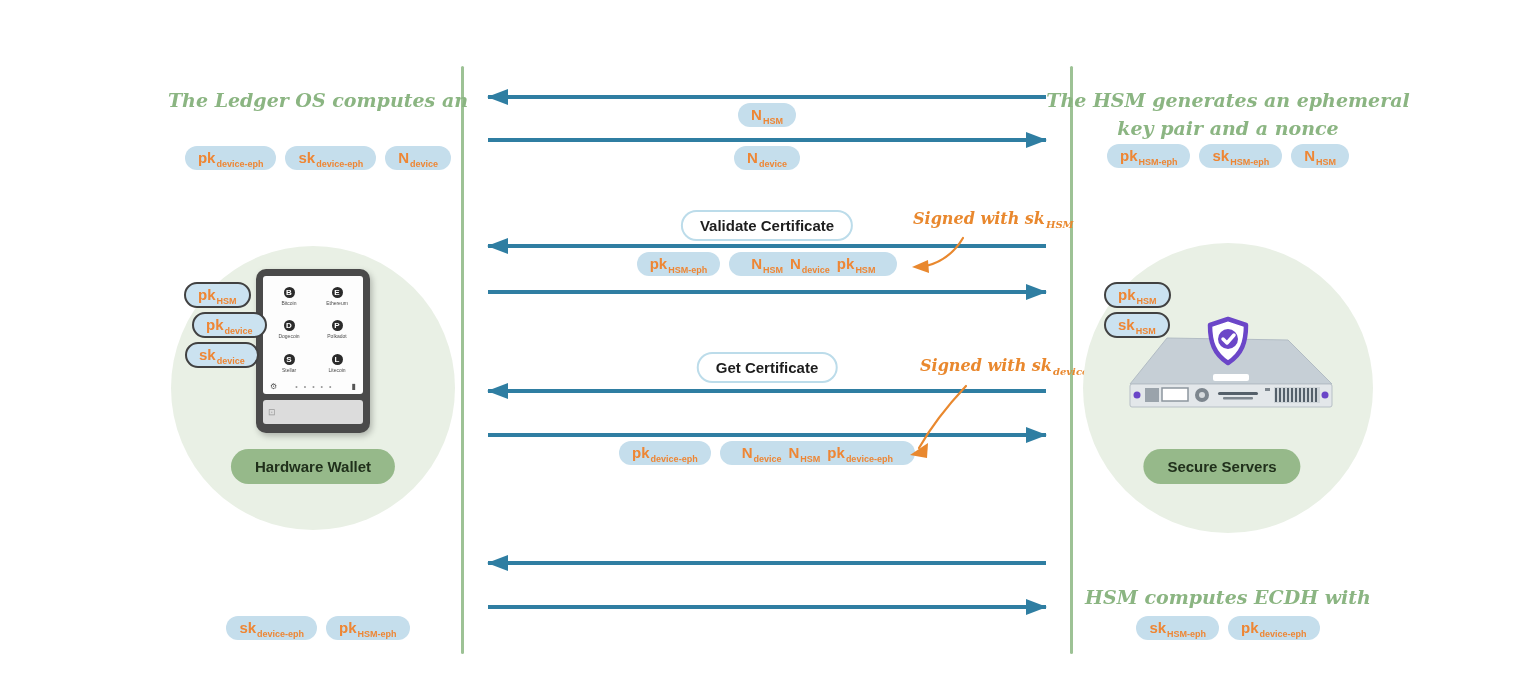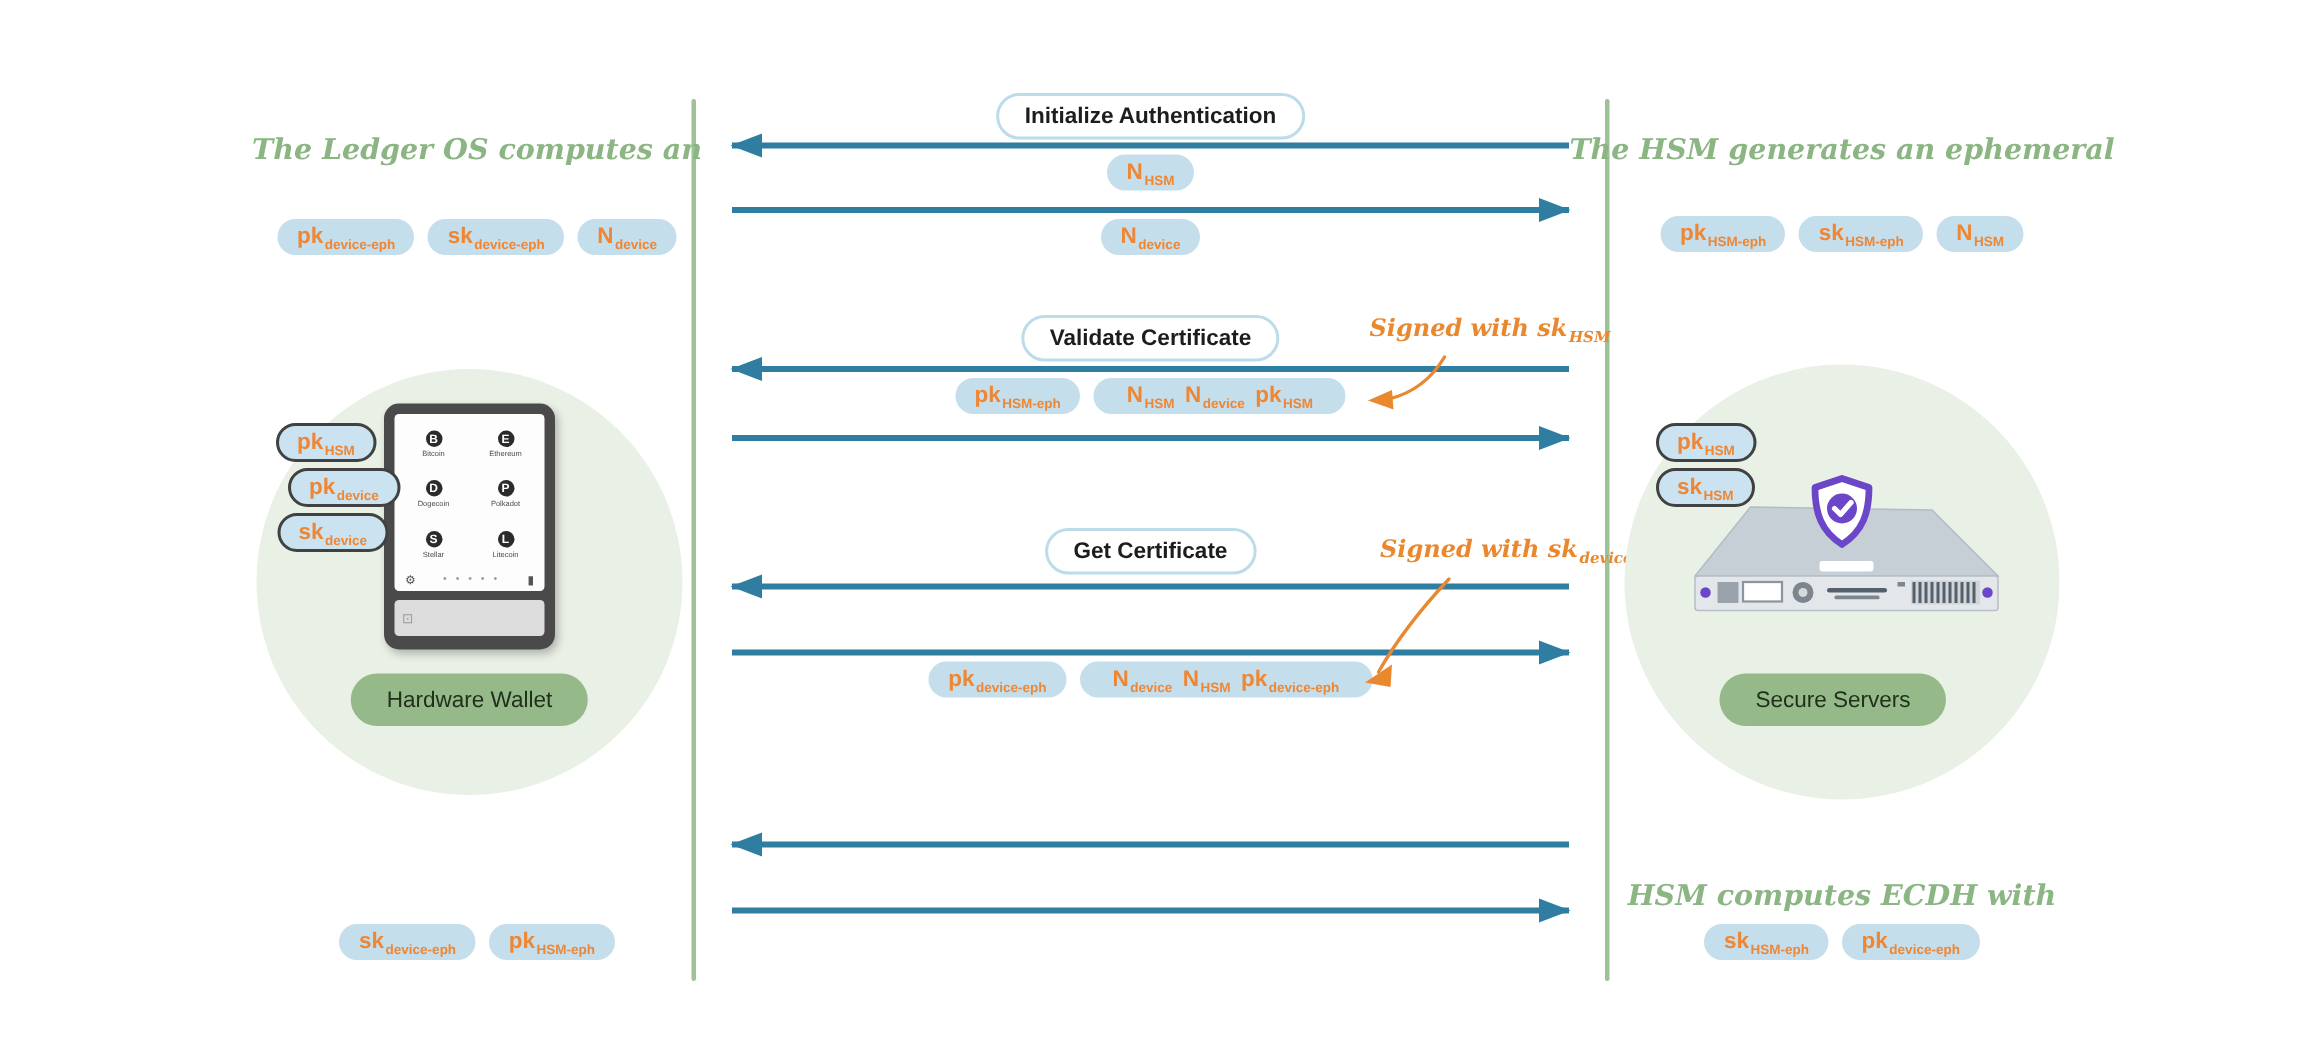--- a/index.html
+++ b/index.html
@@ -16,21 +16,21 @@
   .ann .sub{font-size:10px;position:relative;top:4px;margin-left:1px;}
 
   .badge-row{position:absolute;display:flex;justify-content:center;gap:9px;left:0;right:0;}
   .badge{display:inline-block;background:#c5deec;color:#ee8634;border-radius:14px;
          padding:4px 13px 5px;font-weight:bold;font-size:15px;line-height:1;white-space:nowrap;text-align:center;}
   .badge .sub{font-size:9px;position:relative;top:4px;margin-left:1px;font-weight:bold;}
   .badge.bordered{border:2px solid #414141;background:#cbe2f0;position:absolute;padding:3px 12px 4px;}
   .badge.multi{display:inline-flex;gap:7px;padding-left:22px;padding-right:22px;}
 
   .entity-pill{position:absolute;transform:translateX(-50%);background:#96b98a;color:#20301b;
-               border-radius:22px;padding:9px 24px;font-weight:normal;font-size:15px;white-space:nowrap;}
+               border-radius:22px;padding:9px 24px;font-weight:bold;font-size:15px;white-space:nowrap;}
 
   
   #seq{position:absolute;left:488px;top:0;width:558px;height:699px;}
   .step-title{position:absolute;left:50%;transform:translateX(-50%);background:#fff;
               border:2px solid #bcdcea;border-radius:17px;padding:5px 17px;font-size:15px;
               font-weight:bold;color:#1d1d1d;white-space:nowrap;}
   .arrow{position:absolute;left:0;right:0;height:4px;background:#2f7ea2;}
   .arrow .head-l{position:absolute;left:-1px;top:-6px;width:0;height:0;
                  border-top:8px solid transparent;border-bottom:8px solid transparent;
                  border-right:21px solid #2f7ea2;}
@@ -121,21 +121,20 @@
 
   <div class="entity-pill" style="left:313px;top:449px">Hardware Wallet</div>
 
   <div class="badge-row" style="left:128px;right:auto;width:380px;top:616px">
     <span class="badge"><span>sk</span><span class="sub">device-eph</span></span>
     <span class="badge"><span>pk</span><span class="sub">HSM-eph</span></span>
   </div>
 
   <div id="seq">
 
-    <div class="step-title" style="top:62px">Initialize Authentication</div>
     <div class="arrow" style="top:95px">
         <i class="head-l"></i>
       </div>
     <div class="badge-row" style="top:103px">
       <span class="badge"><span>N</span><span class="sub">HSM</span></span>
     </div>
     <div class="arrow" style="top:138px">
         <i class="head-r"></i>
       </div>
     <div class="badge-row" style="top:146px">
@@ -191,20 +190,21 @@
 
   <svg class="overlay" width="1536" height="699">
     <path d="M 963 238 Q 950 260 926 266" fill="none" stroke="#e9882e" stroke-width="2.2" stroke-linecap="round"></path>
     <polygon points="928,260 912,267 929,273" fill="#e9882e"></polygon>
     <path d="M 966 386 Q 936 418 919 448" fill="none" stroke="#e9882e" stroke-width="2.2" stroke-linecap="round"></path>
     <polygon points="928,443 910,455 927,458" fill="#e9882e"></polygon>
   </svg>
 
   <div class="note hand" style="left:1040px;top:86px;width:376px">
     <div>The HSM generates an ephemeral</div>
+    <div>key pair and a nonce</div>
   </div>
 
   <div class="badge-row" style="left:1040px;right:auto;width:376px;top:144px">
     <span class="badge"><span>pk</span><span class="sub">HSM-eph</span></span>
     <span class="badge"><span>sk</span><span class="sub">HSM-eph</span></span>
     <span class="badge"><span>N</span><span class="sub">HSM</span></span>
   </div>
 
   <div class="circle" style="left:1083px;top:243px;width:290px;height:290px"></div>
 

